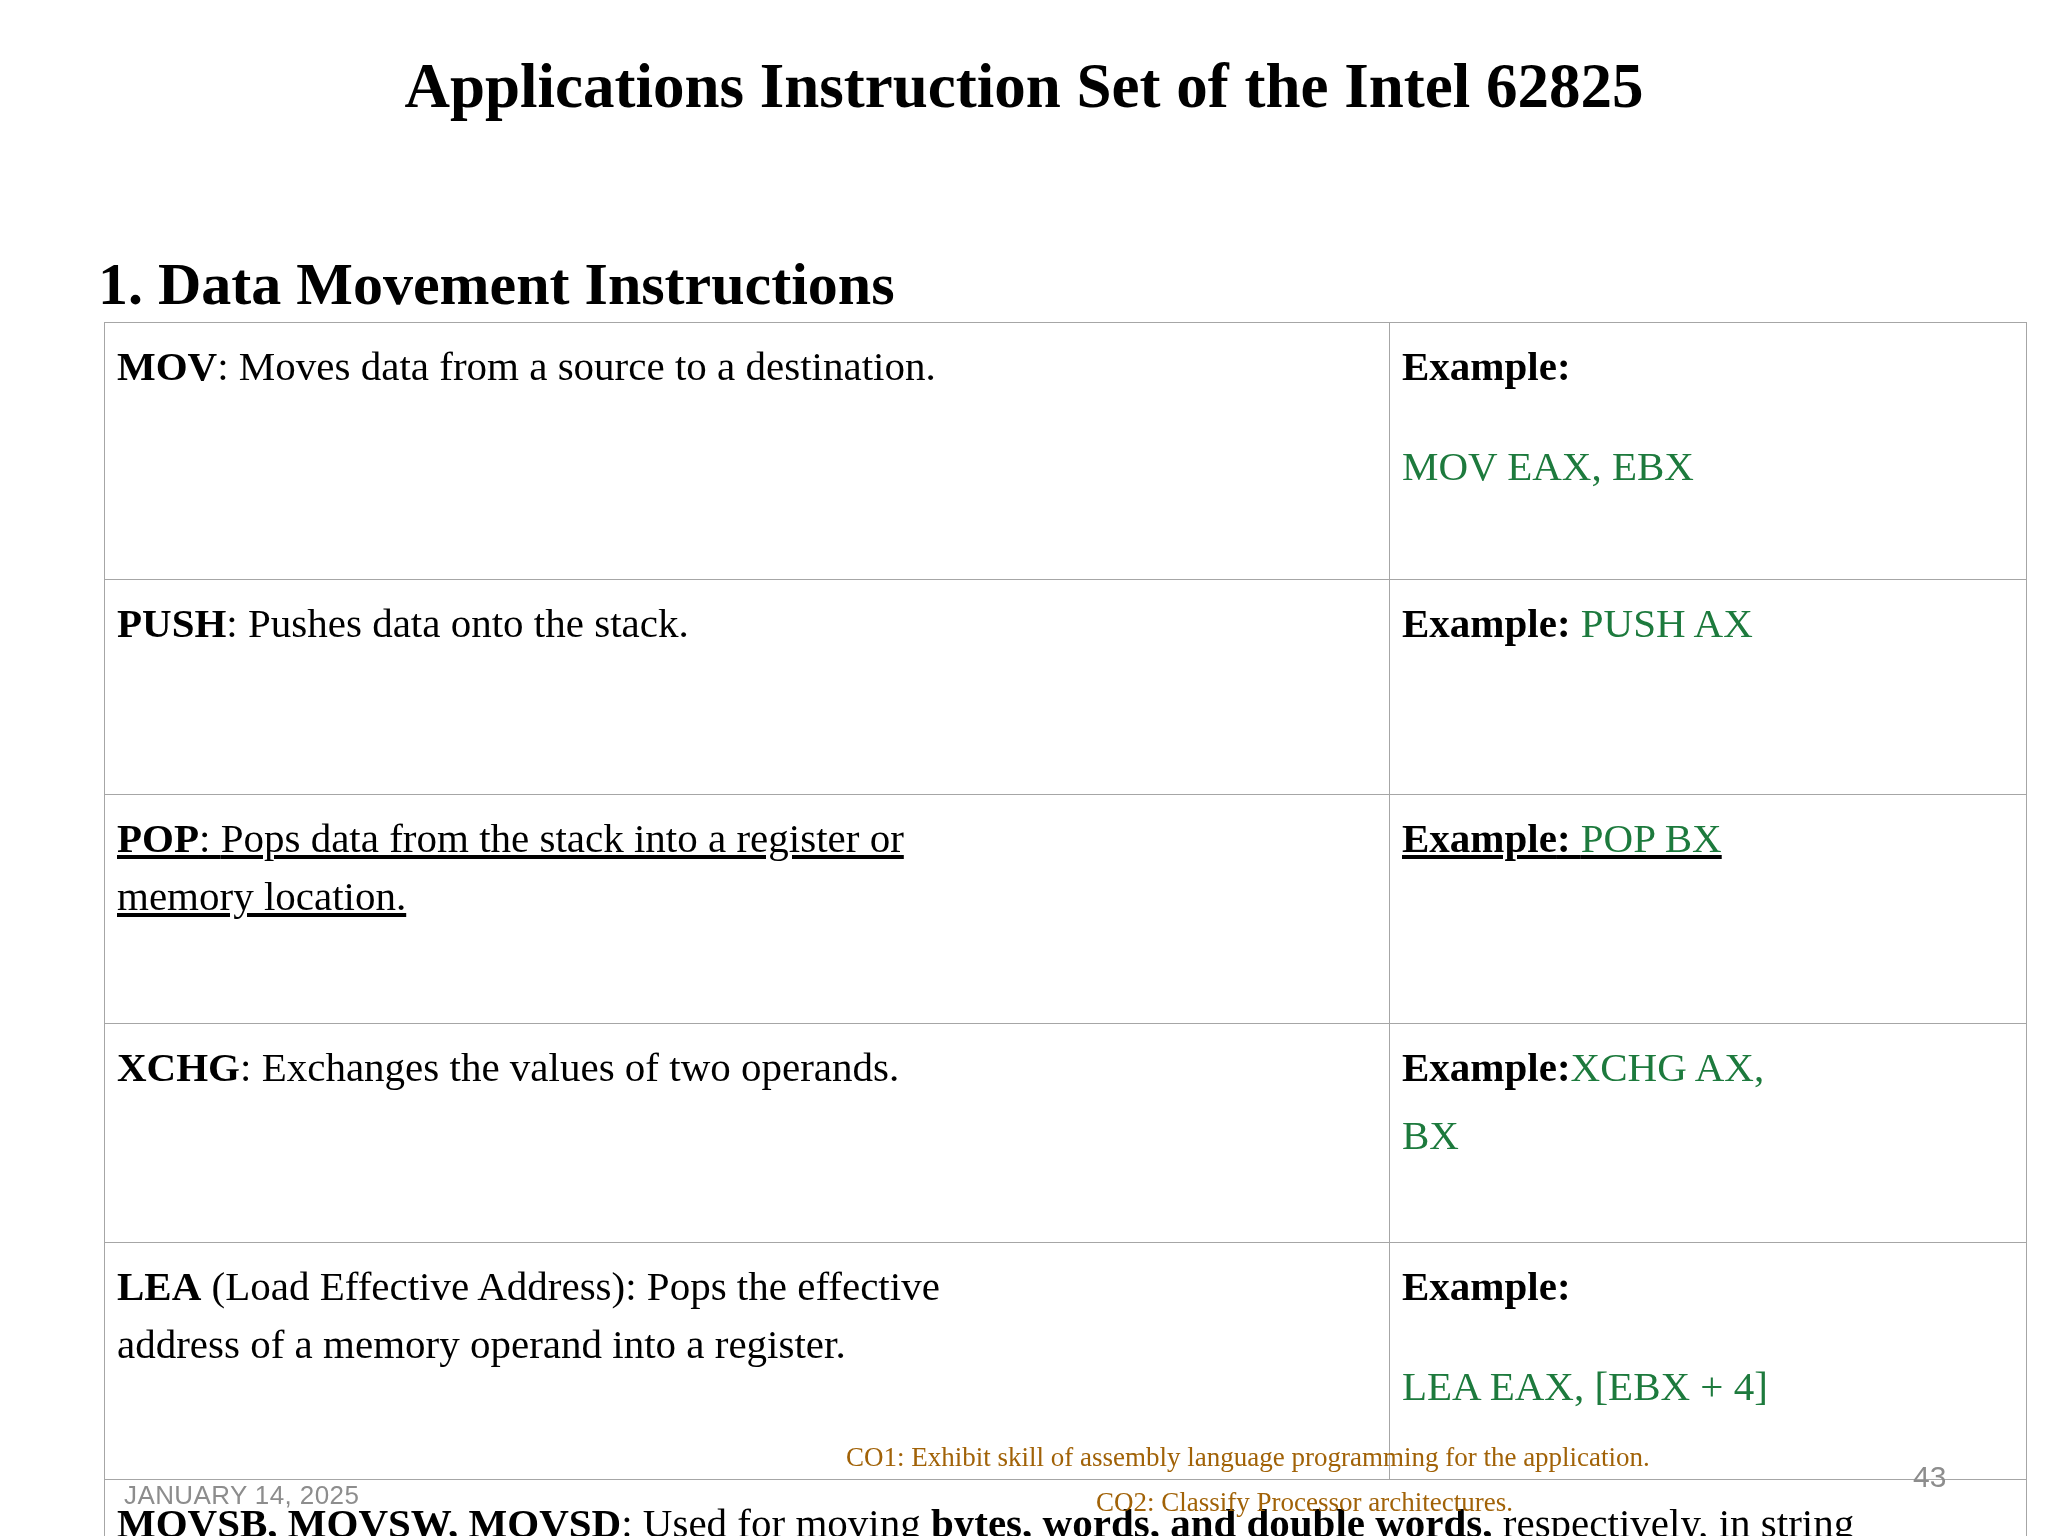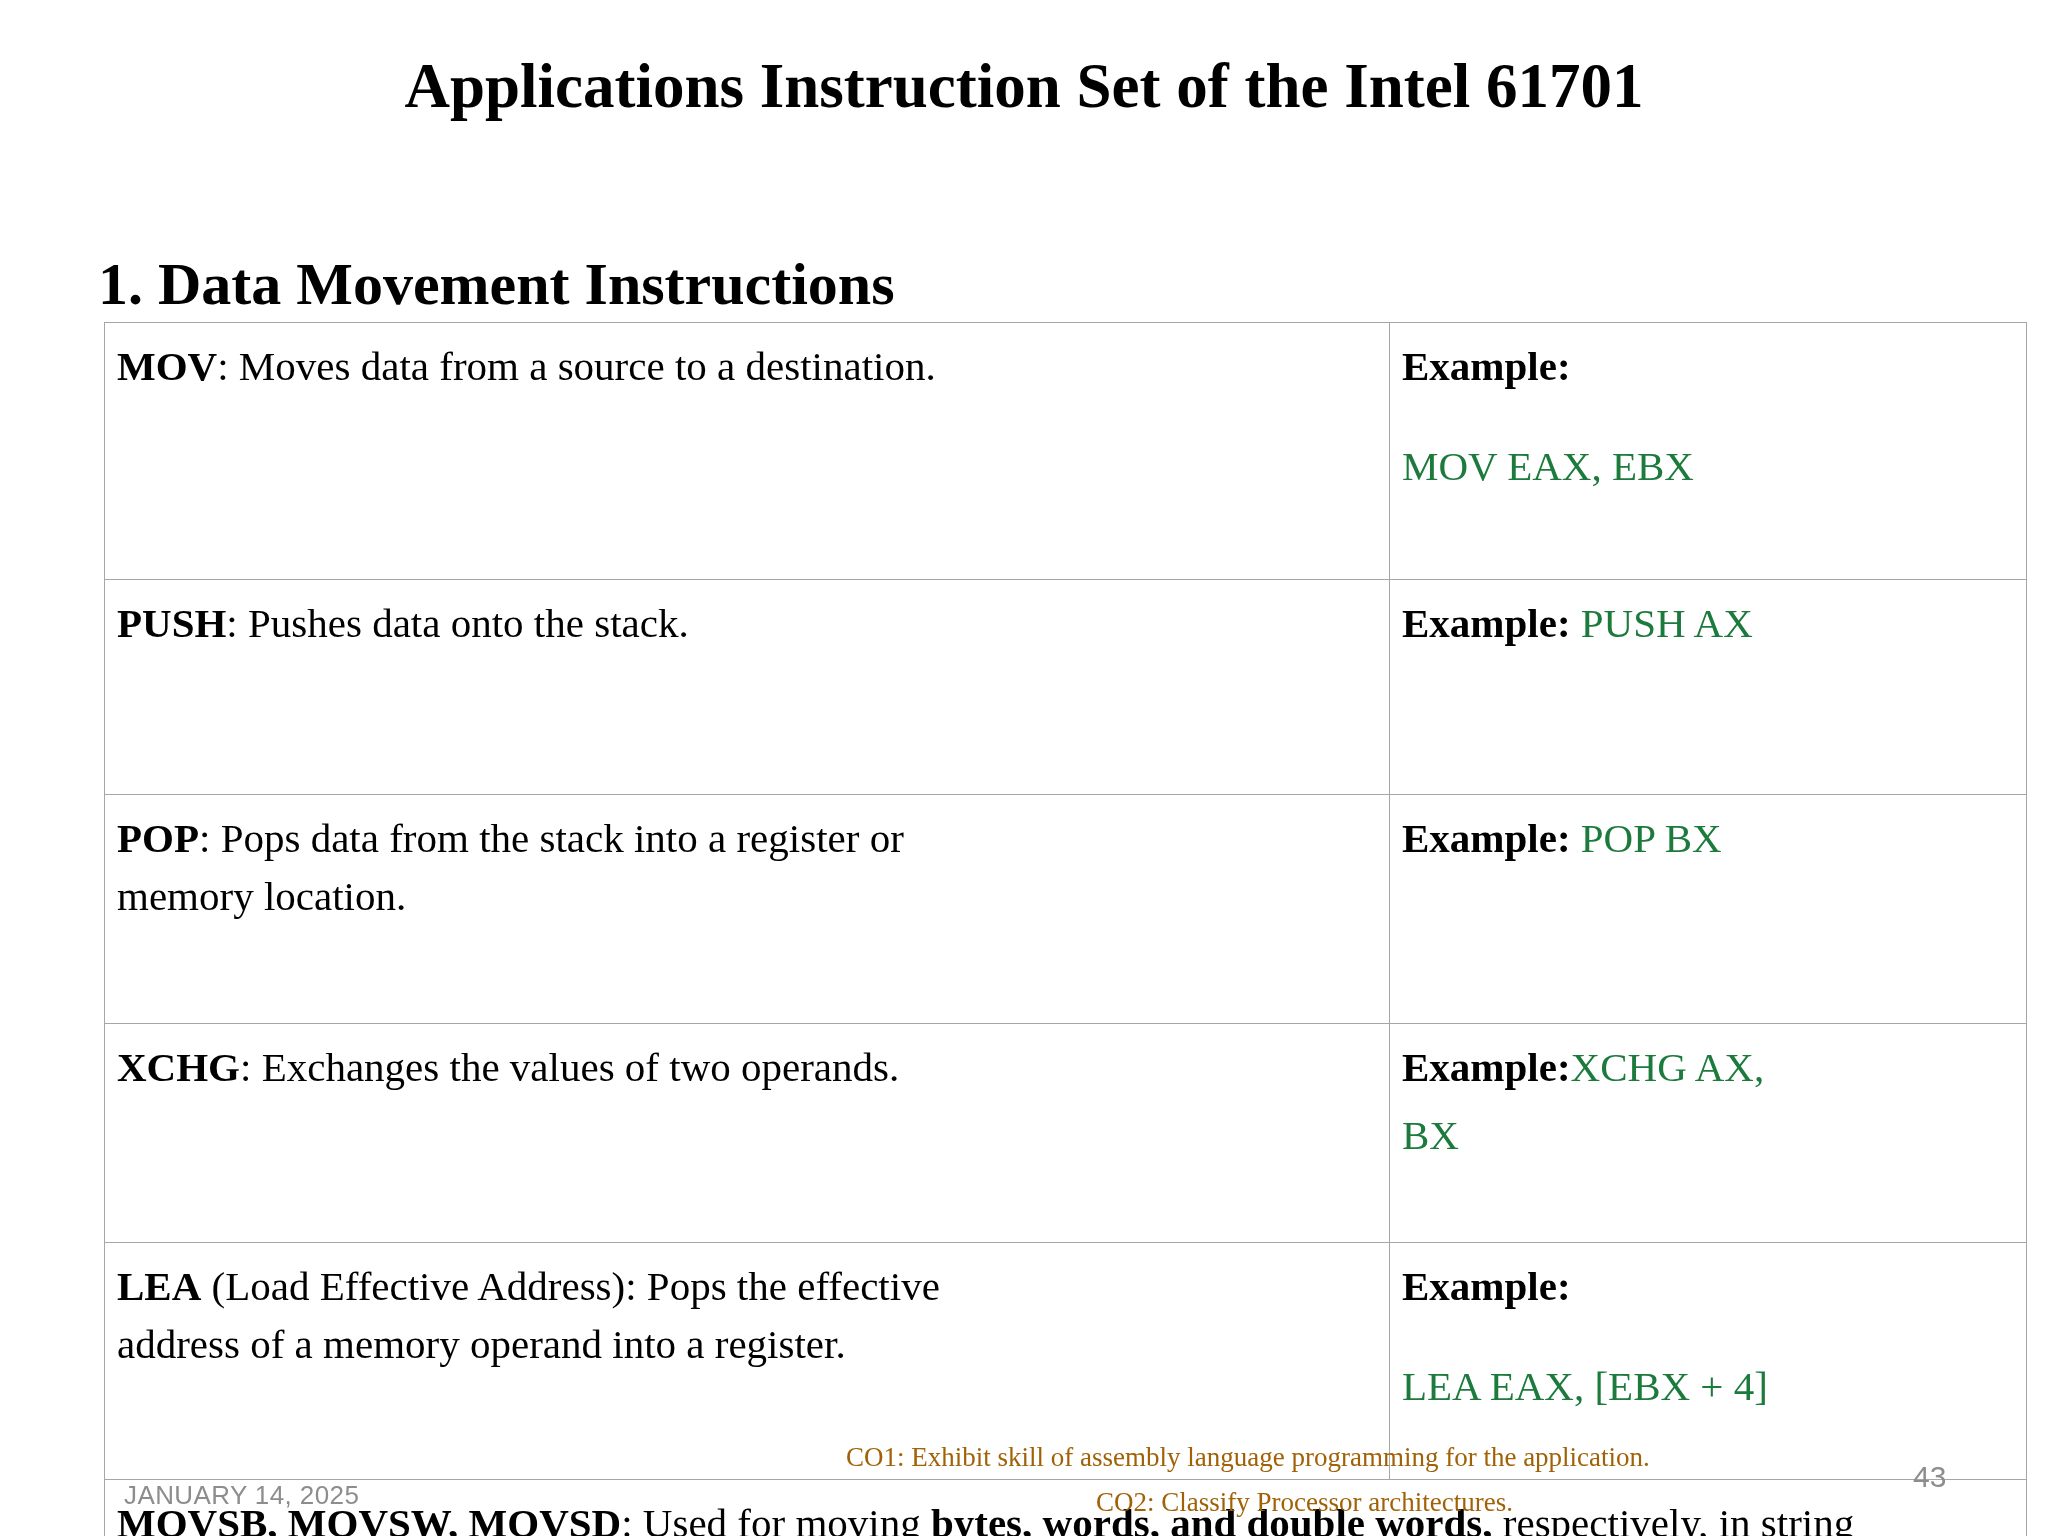--- a/index.html
+++ b/index.html
@@ -62,21 +62,21 @@
     font-family: "Liberation Serif", "DejaVu Serif", serif;
     font-size: 41px;
     line-height: 1.42;
     color: #000000;
   }
   .col-desc { width: 1285px; }
   .col-ex   { width: 637px; }
 
   .r-mov  td { height: 228px; }
   .r-push td { height: 186px; }
-  .r-pop  td { height: 200px; }
+  .r-pop  td { height: 200px; text-decoration: underline; }
   .r-xchg td { height: 190px; }
   .r-lea  td { height: 208px; }
   .r-movs td { height: 150px; }
 
   .instr-name { font-weight: bold; }
   .ex-label   { font-weight: bold; }
   .code       { color: #1d7a3d; }
   .ex-line2   { margin-top: 42px; }
   .ex-line2-tight { margin-top: 10px; }
   .desc-line2 { display: block; }
@@ -114,21 +114,21 @@
     left: 1913px;
     top: 1460px;
     font-family: "Liberation Sans", "DejaVu Sans", sans-serif;
     font-size: 30px;
     color: #8d8d8d;
   }
 </style>
 </head>
 <body>
 
-<div class="slide-title">Applications Instruction Set of the Intel 61701</div>
+<div class="slide-title">Applications Instruction Set of the Intel 62825</div>
 
 <div class="section-heading">1. Data Movement Instructions</div>
 
 <table class="instr-table">
   <colgroup>
     <col class="col-desc">
     <col class="col-ex">
   </colgroup>
   <tbody>
 

